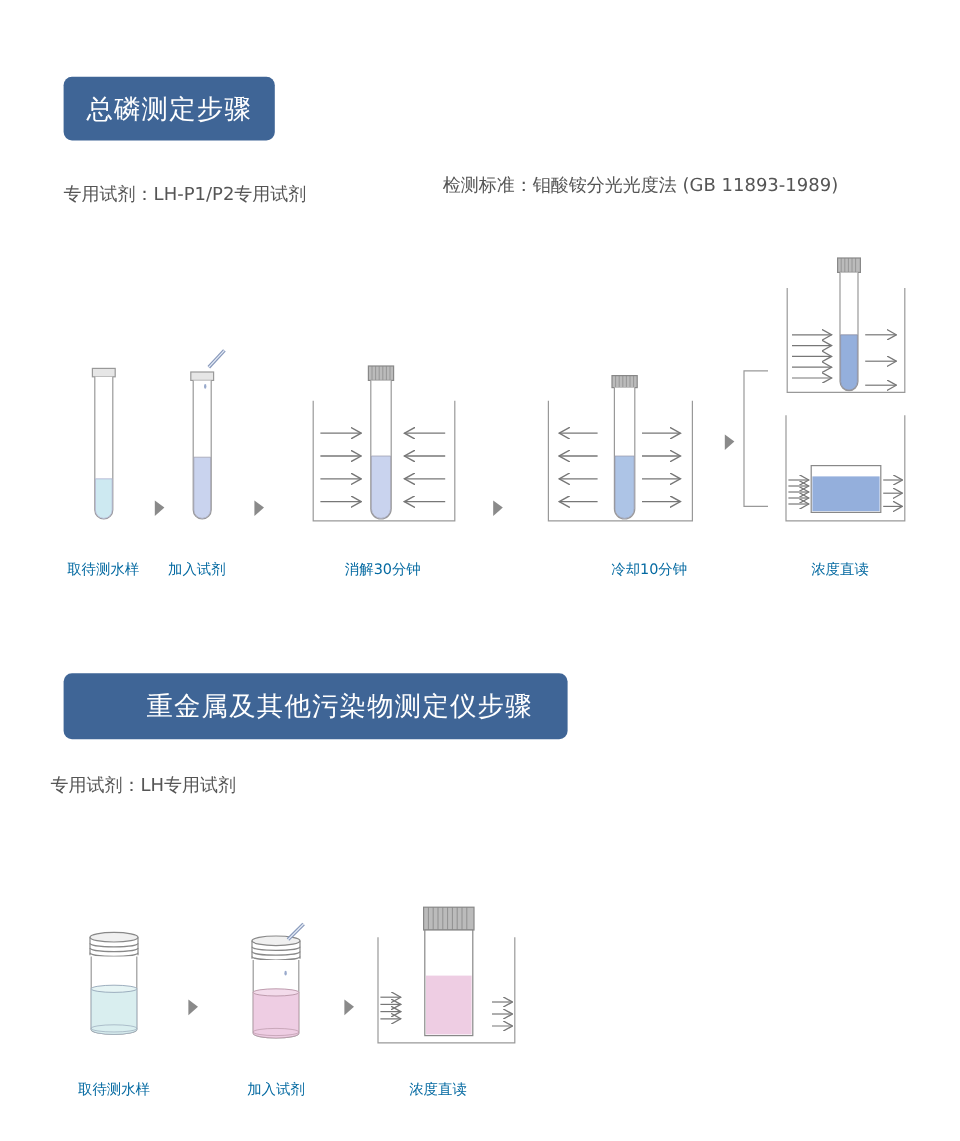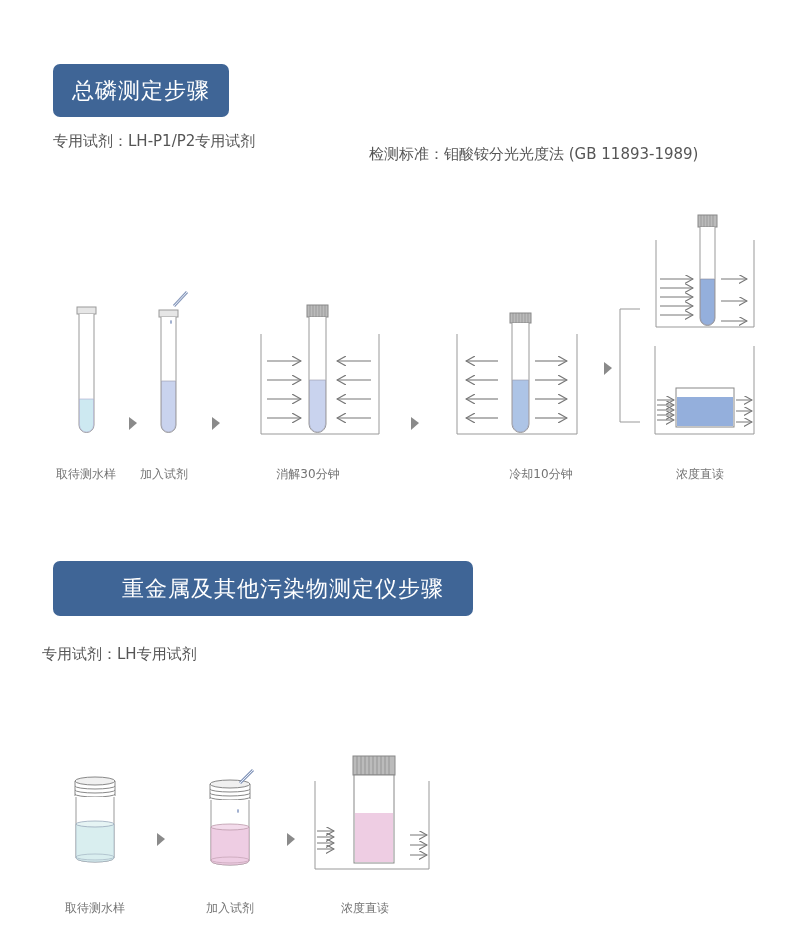--- a/index.html
+++ b/index.html
@@ -1,26 +1,26 @@
 <!DOCTYPE html>
 <html><head>
 <meta charset="utf-8">
 <style>
   html,body{margin:0;padding:0;background:#ffffff;}
   body{width:800px;height:951px;position:relative;overflow:hidden;font-family:"DejaVu Sans","Liberation Sans",sans-serif;color:#555;}
   .badge{position:absolute;background:#3f6596;color:#fff;border-radius:7px;font-size:22px;font-weight:normal;display:flex;align-items:center;justify-content:center;letter-spacing:1px;}
   .info{position:absolute;font-size:15px;color:#555;white-space:nowrap;}
-  .label{position:absolute;font-size:12px;color:#737373;white-space:nowrap;transform:translateX(-50%);}
+  .label{position:absolute;font-size:12px;color:#0369a1;white-space:nowrap;transform:translateX(-50%);}
   svg.stage{position:absolute;left:0;top:0;}
 </style>
 </head>
 <body>
 
 <div class="badge" style="left:53px;top:64px;width:176px;height:53px;">总磷测定步骤</div>
-<div class="info" style="left:53px;top:132px;">专用试剂：LH-P1/P2专用试剂</div>
+<div class="info" style="left:53px;top:153px;">专用试剂：LH-P1/P2专用试剂</div>
 <div class="info" style="left:369px;top:145px;">检测标准：钼酸铵分光光度法 (GB 11893-1989)</div>
 
 <div class="badge" style="left:53px;top:561px;width:380px;height:55px;padding-left:40px;">重金属及其他污染物测定仪步骤</div>
 <div class="info" style="left:42px;top:645px;">专用试剂：LH专用试剂</div>
 
 <svg class="stage" width="800" height="951" viewBox="0 0 800 951">
   <defs>
     <marker id="ah" viewBox="0 0 10 10" refX="9" refY="5" markerWidth="9" markerHeight="9" orient="auto">
       <path d="M0,0 L9,5 L0,10" fill="none" stroke="#777" stroke-width="1.2"></path>
     </marker>
@@ -193,19 +193,19 @@
       <line x1="317" y1="849" x2="334" y2="849"></line>
       <line x1="410" y1="835" x2="427" y2="835"></line>
       <line x1="410" y1="845" x2="427" y2="845"></line>
       <line x1="410" y1="855" x2="427" y2="855"></line>
     </g>
   </g>
 </svg>
 
 <div class="label" style="left:86px;top:466px;">取待测水样</div>
 <div class="label" style="left:164px;top:466px;">加入试剂</div>
-<div class="label" style="left:308px;top:466px;">消解30分钟</div>
+<div class="label" style="left:319px;top:466px;">消解30分钟</div>
 <div class="label" style="left:541px;top:466px;">冷却10分钟</div>
 <div class="label" style="left:700px;top:466px;">浓度直读</div>
 
 <div class="label" style="left:95px;top:900px;">取待测水样</div>
 <div class="label" style="left:230px;top:900px;">加入试剂</div>
 <div class="label" style="left:365px;top:900px;">浓度直读</div>
 
 </body></html>

